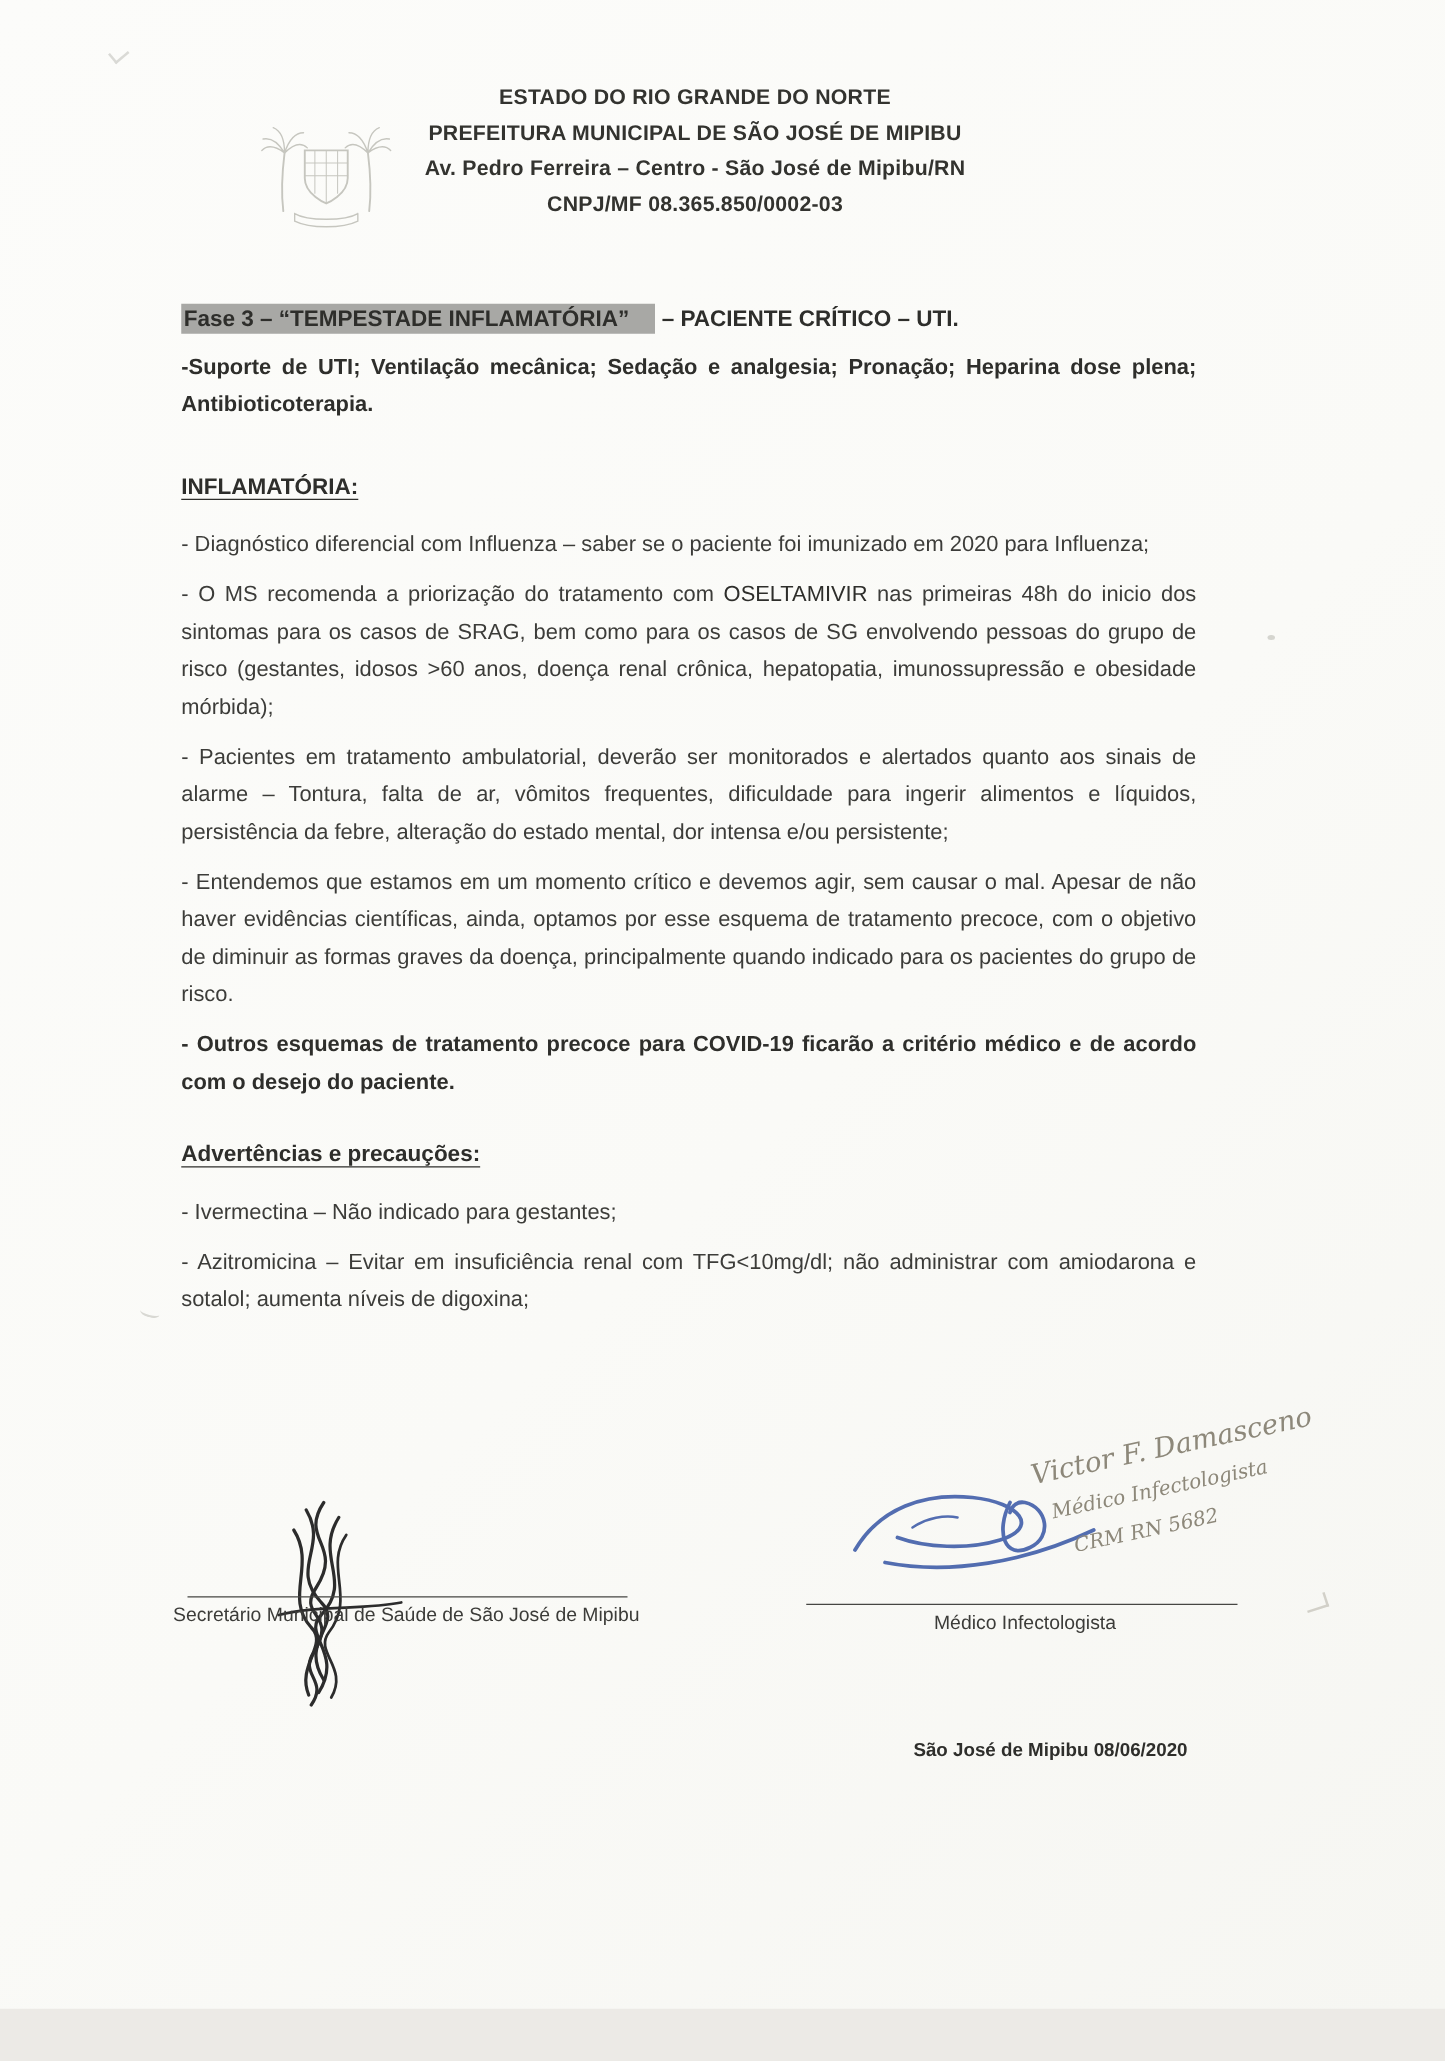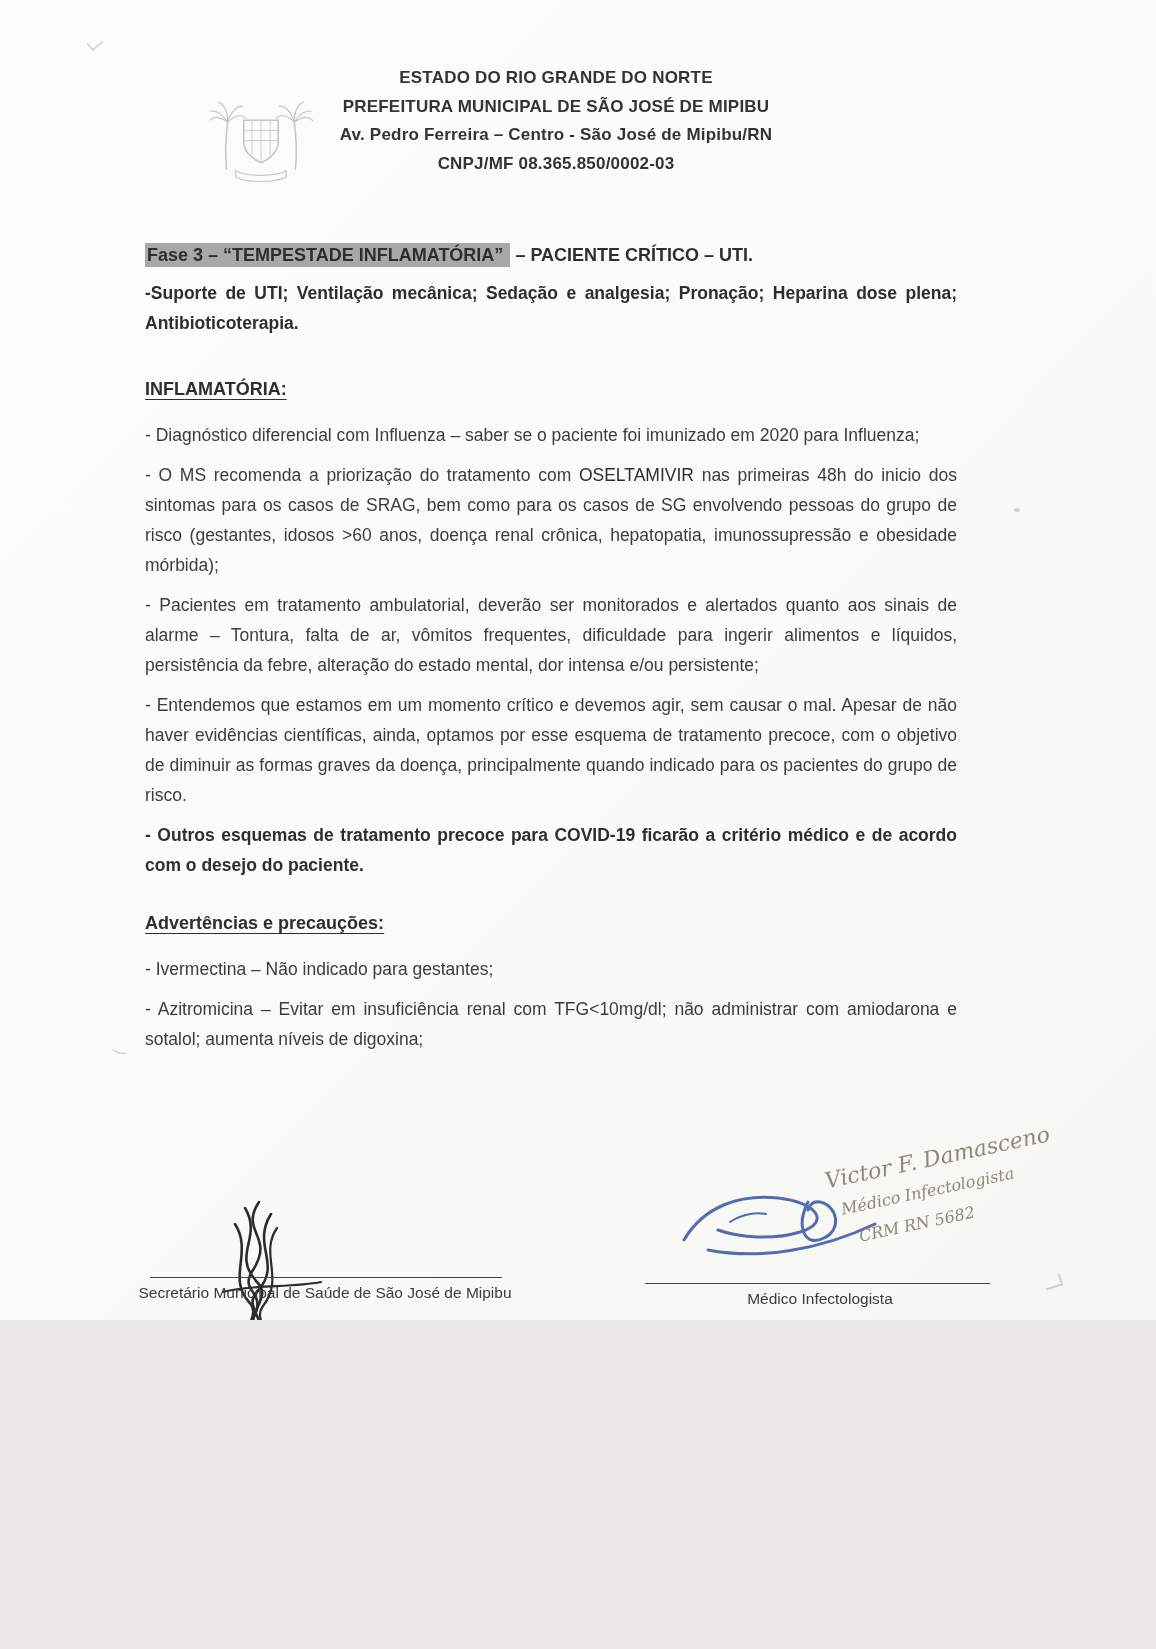--- a/index.html
+++ b/index.html
@@ -4,42 +4,42 @@
 <style>
   * { box-sizing: border-box; }
   html, body { margin: 0; padding: 0; }
   body {
     width: 1156px; height: 1649px;
     background: #eceae6;
     font-family: "Liberation Sans", "DejaVu Sans", sans-serif;
   }
   .page {
     position: relative;
-    width: 1156px; height: 1320px;
+    width: 1156px; height: 1607px;
     background: linear-gradient(135deg, #fcfcfa 0%, #fafaf7 55%, #f6f6f2 100%);
     color: #3b3b38;
     overflow: hidden;
   }
 
   
   .crest-wrap { position: absolute; left: 205px; top: 90px; width: 112px; height: 96px; opacity: .8; }
   .head-lines {
     position: absolute; left: 310px; top: 64px; width: 492px;
     text-align: center; font-weight: bold; color: #33332f;
   }
   .head-lines div { font-size: 17px; line-height: 28.5px; letter-spacing: .2px; }
 
   
   .doc-body {
     position: absolute; left: 145px; top: 240px; width: 812px;
     font-size: 17.5px; line-height: 30px; color: #3c3c39;
   }
   .doc-body p { margin: 0 0 10px 0; text-align: justify; }
   .phase { font-weight: bold; font-size: 18px; margin: 0 0 8px 0 !important; color: #2e2e2b; }
-  .hl { background: #a8a8a5; padding: 2px 7px 2px 2px; }
+  .hl { background: #a8a8a5; padding: 2px 21px 2px 2px; }
   .support { font-weight: bold; color: #2e2e2b; }
   .sec-title {
     font-weight: bold; font-size: 18px; color: #2e2e2b;
     text-decoration: underline; text-underline-offset: 4px;
     margin: 36px 0 16px 0; display: block;
   }
   .sec-title.warn { margin-top: 28px; }
   .bold-para { font-weight: bold; color: #2e2e2b; }
   strong { font-weight: normal; color: #2e2e2b; }
 

